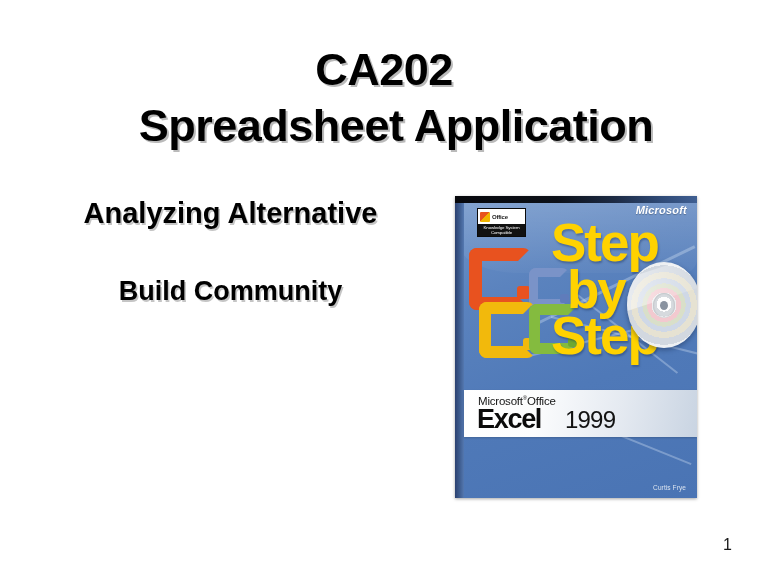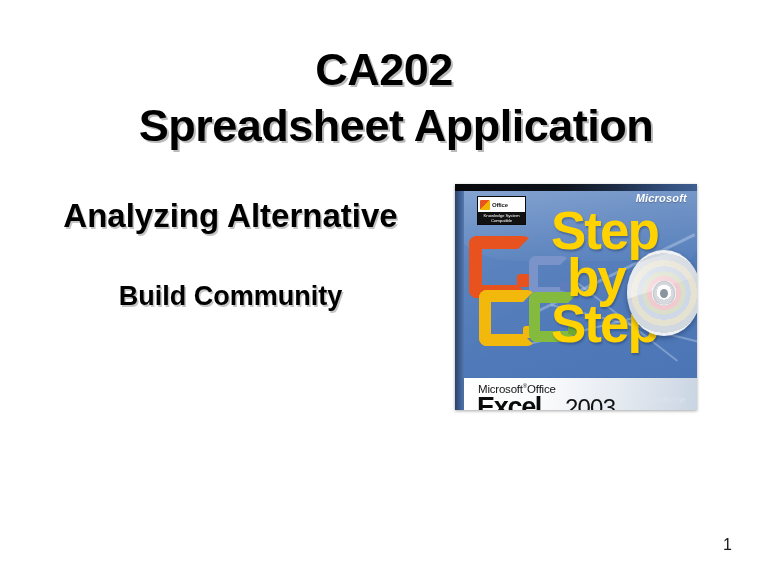--- a/index.html
+++ b/index.html
@@ -42,43 +42,43 @@
   .left-col {
     position: absolute;
     left: 28px;
     top: 196px;
     width: 405px;
     text-align: center;
     color: #000000;
     font-weight: bold;
   }
   .subtitle {
-    font-size: 33px;
+    font-size: 29px;
     line-height: 1.22;
     text-shadow: 1.5px 1.5px 0 rgba(140,140,140,0.5);
   }
   .lecture {
     margin-top: 52px;
     font-size: 25px;
     text-shadow: 1.5px 1.5px 0 rgba(140,140,140,0.5);
   }
   .college {
     margin-top: 44px;
     font-size: 27px;
     line-height: 1.2;
     text-shadow: 1.5px 1.5px 0 rgba(140,140,140,0.5);
   }
 
   
   .book {
     position: absolute;
     left: 455px;
-    top: 184px;
+    top: 196px;
     width: 242px;
-    height: 226px;
+    height: 302px;
     background: linear-gradient(160deg, #6d93c9 0%, #5b83be 28%, #4f79b8 60%, #4a74b4 100%);
     overflow: hidden;
     box-shadow: 0 1px 3px rgba(0,0,0,0.35);
     text-decoration: underline;
   }
   
   .book-top-strip {
     position: absolute;
     left: 0; top: 0;
     width: 100%;
@@ -464,21 +464,21 @@
       <div class="cd-sheen"></div>
       <div class="cd-hub"></div>
       <div class="cd-hole"></div>
     </div>
 
     <div class="excel-band">
       <div class="excel-ms-office">
         <span>Microsoft</span><sup>®</sup><span>Office</span>
       </div>
       <div class="excel-name">Excel</div>
-      <div class="excel-year">2003</div>
+      <div class="excel-year">1999</div>
     </div>
 
 
     <div class="cover-author">Curtis Frye</div>
   </div>
 
   <div class="page-number">1</div>
 
 </div>
 

